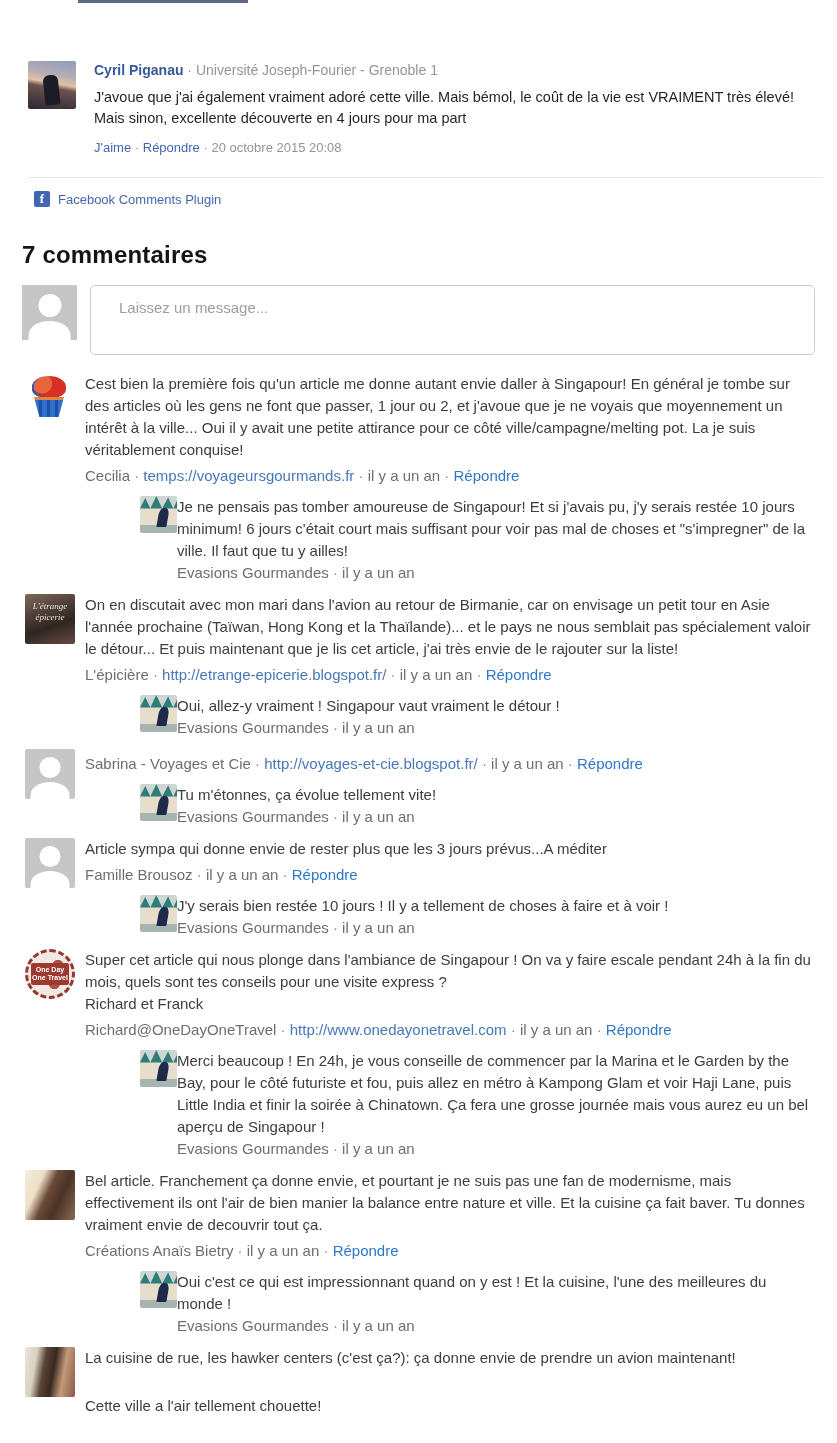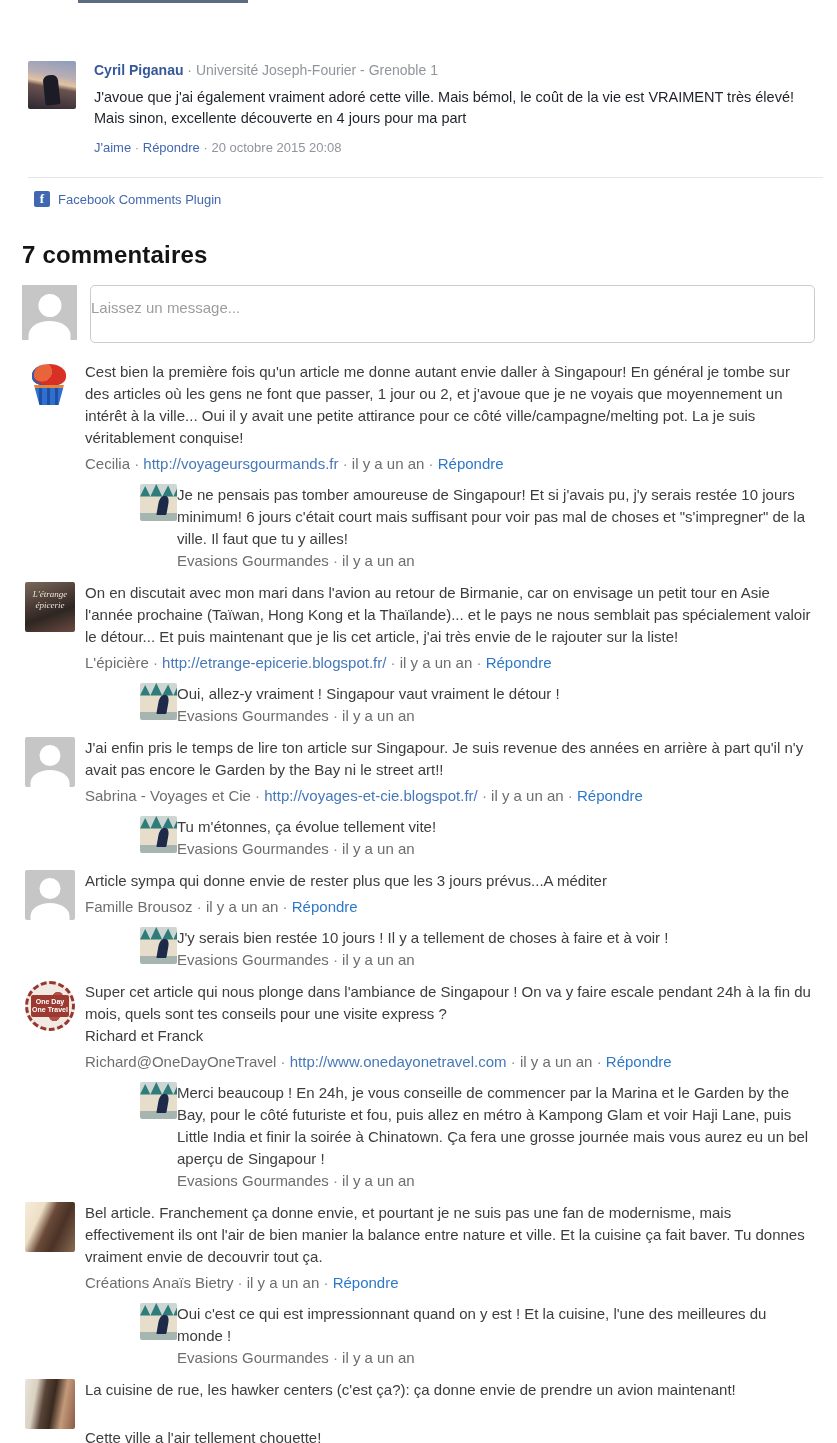--- a/index.html
+++ b/index.html
@@ -27,22 +27,22 @@
     font-weight:bold;font-size:13px;line-height:16px;text-align:center;
     font-family:"Liberation Serif", serif;}
   .fb-plugin a{color:#4267b2;font-size:13px;text-decoration:none;}
 
   
   .count-heading{margin:34px 0 0 22px;font-size:24px;font-weight:bold;color:#141414;
     letter-spacing:.2px;}
   .comment-form{display:flex;gap:13px;margin:16px 22px 0 22px;}
   .form-avatar{width:55px;height:55px;flex:none;}
   .comment-form textarea{
-    flex:1;height:58px;box-sizing:border-box;border:1px solid #ccc;border-radius:5px;
-    padding:13px 0;font-family:"Liberation Sans", sans-serif;font-size:15px;color:#333;
+    flex:1;height:70px;box-sizing:border-box;border:1px solid #ccc;border-radius:5px;
+    padding:13px 28px;font-family:"Liberation Sans", sans-serif;font-size:15px;color:#333;
     resize:none;outline:none;background:#fff;
   }
   .comment-form textarea::placeholder{color:#9d9d9d;}
 
   
   .comments{margin:18px 22px 0 25px;}
   .comment{margin-bottom:13px;}
   .c-row{display:flex;gap:10px;}
   .c-avatar{width:50px;height:50px;flex:none;position:relative;overflow:hidden;border-radius:2px;}
   .c-content{flex:1;min-width:0;max-width:737px;}
@@ -144,21 +144,21 @@
   <div class="comment">
     <div class="c-row">
       <div class="c-avatar av-cupcake"></div>
       <div class="c-content">
         <div class="c-body">
             <p>Cest bien la première fois qu'un article me donne autant envie daller à Singapour! En général je tombe sur des articles où les gens ne font que passer, 1 jour ou 2, et j'avoue que je ne voyais que moyennement un intérêt à la ville... Oui il y avait une petite attirance pour ce côté ville/campagne/melting pot. La je suis véritablement conquise!</p>
           </div>
         <div class="c-meta">
           <span>Cecilia</span>
           <span class="sep"> · </span>
-          <a href="#" class="site-link">http://voyageursgourmands.fr</a>
+          <a href="#" class="site-link">temps://voyageursgourmands.fr</a>
           <span class="sep website-sep"> · </span>
           <span>il y a un an</span>
           <span class="sep"> · </span>
           <a href="#" class="reply-link">Répondre</a>
         </div>
         <div class="reply">
           <div class="r-row">
             <div class="r-avatar av-evasions"></div>
             <div class="r-content">
               <div class="r-body">Je ne pensais pas tomber amoureuse de Singapour! Et si j'avais pu, j'y serais restée 10 jours minimum! 6 jours c'était court mais suffisant pour voir pas mal de choses et "s'impregner" de la ville. Il faut que tu y ailles!</div>
@@ -206,23 +206,20 @@
           </div>
         </div>
       </div>
     </div>
   </div>
 
   <div class="comment">
     <div class="c-row">
       <div class="c-avatar av-default"></div>
       <div class="c-content">
-        <div class="c-body">
-            <p>J'ai enfin pris le temps de lire ton article sur Singapour. Je suis revenue des années en arrière à part qu'il n'y avait pas encore le Garden by the Bay ni le street art!!</p>
-          </div>
         <div class="c-meta">
           <span>Sabrina - Voyages et Cie</span>
           <span class="sep"> · </span>
           <a href="#" class="site-link">http://voyages-et-cie.blogspot.fr/</a>
           <span class="sep website-sep"> · </span>
           <span>il y a un an</span>
           <span class="sep"> · </span>
           <a href="#" class="reply-link">Répondre</a>
         </div>
         <div class="reply">

